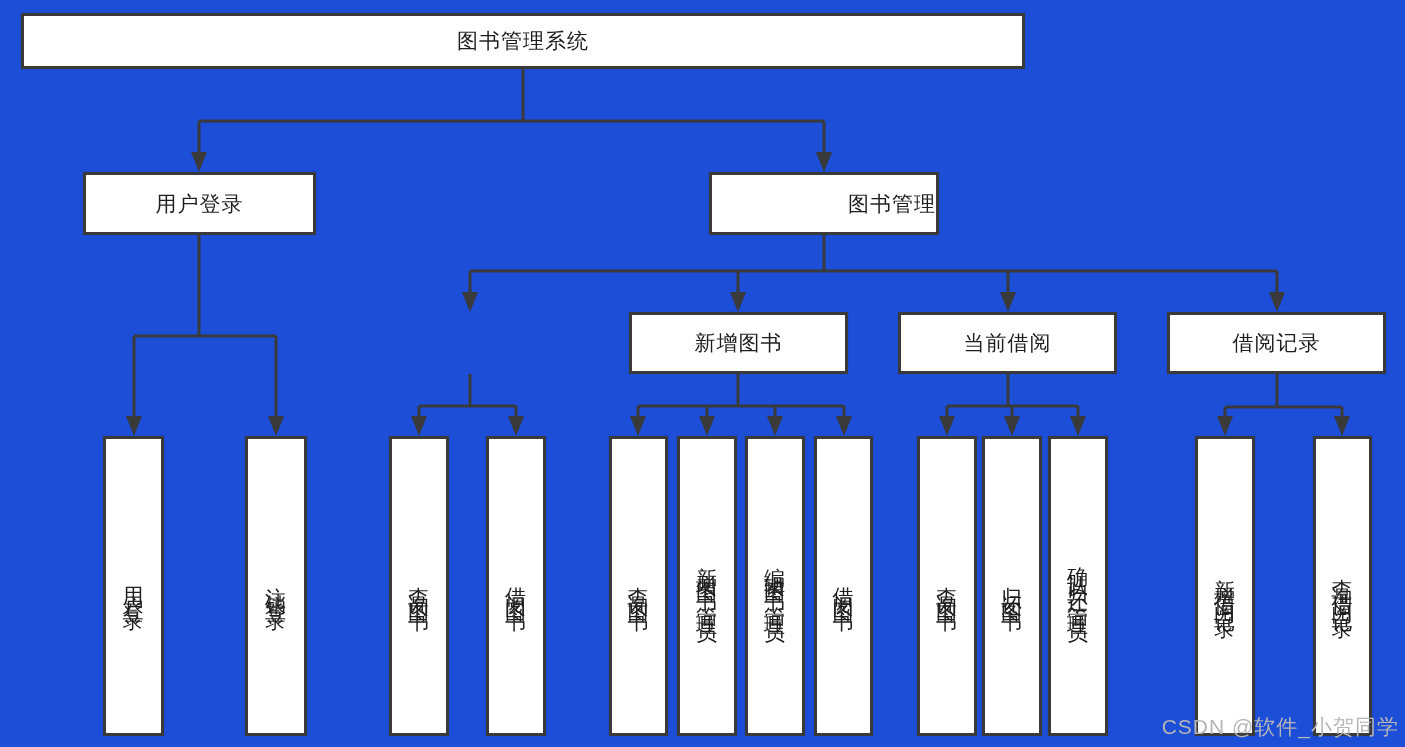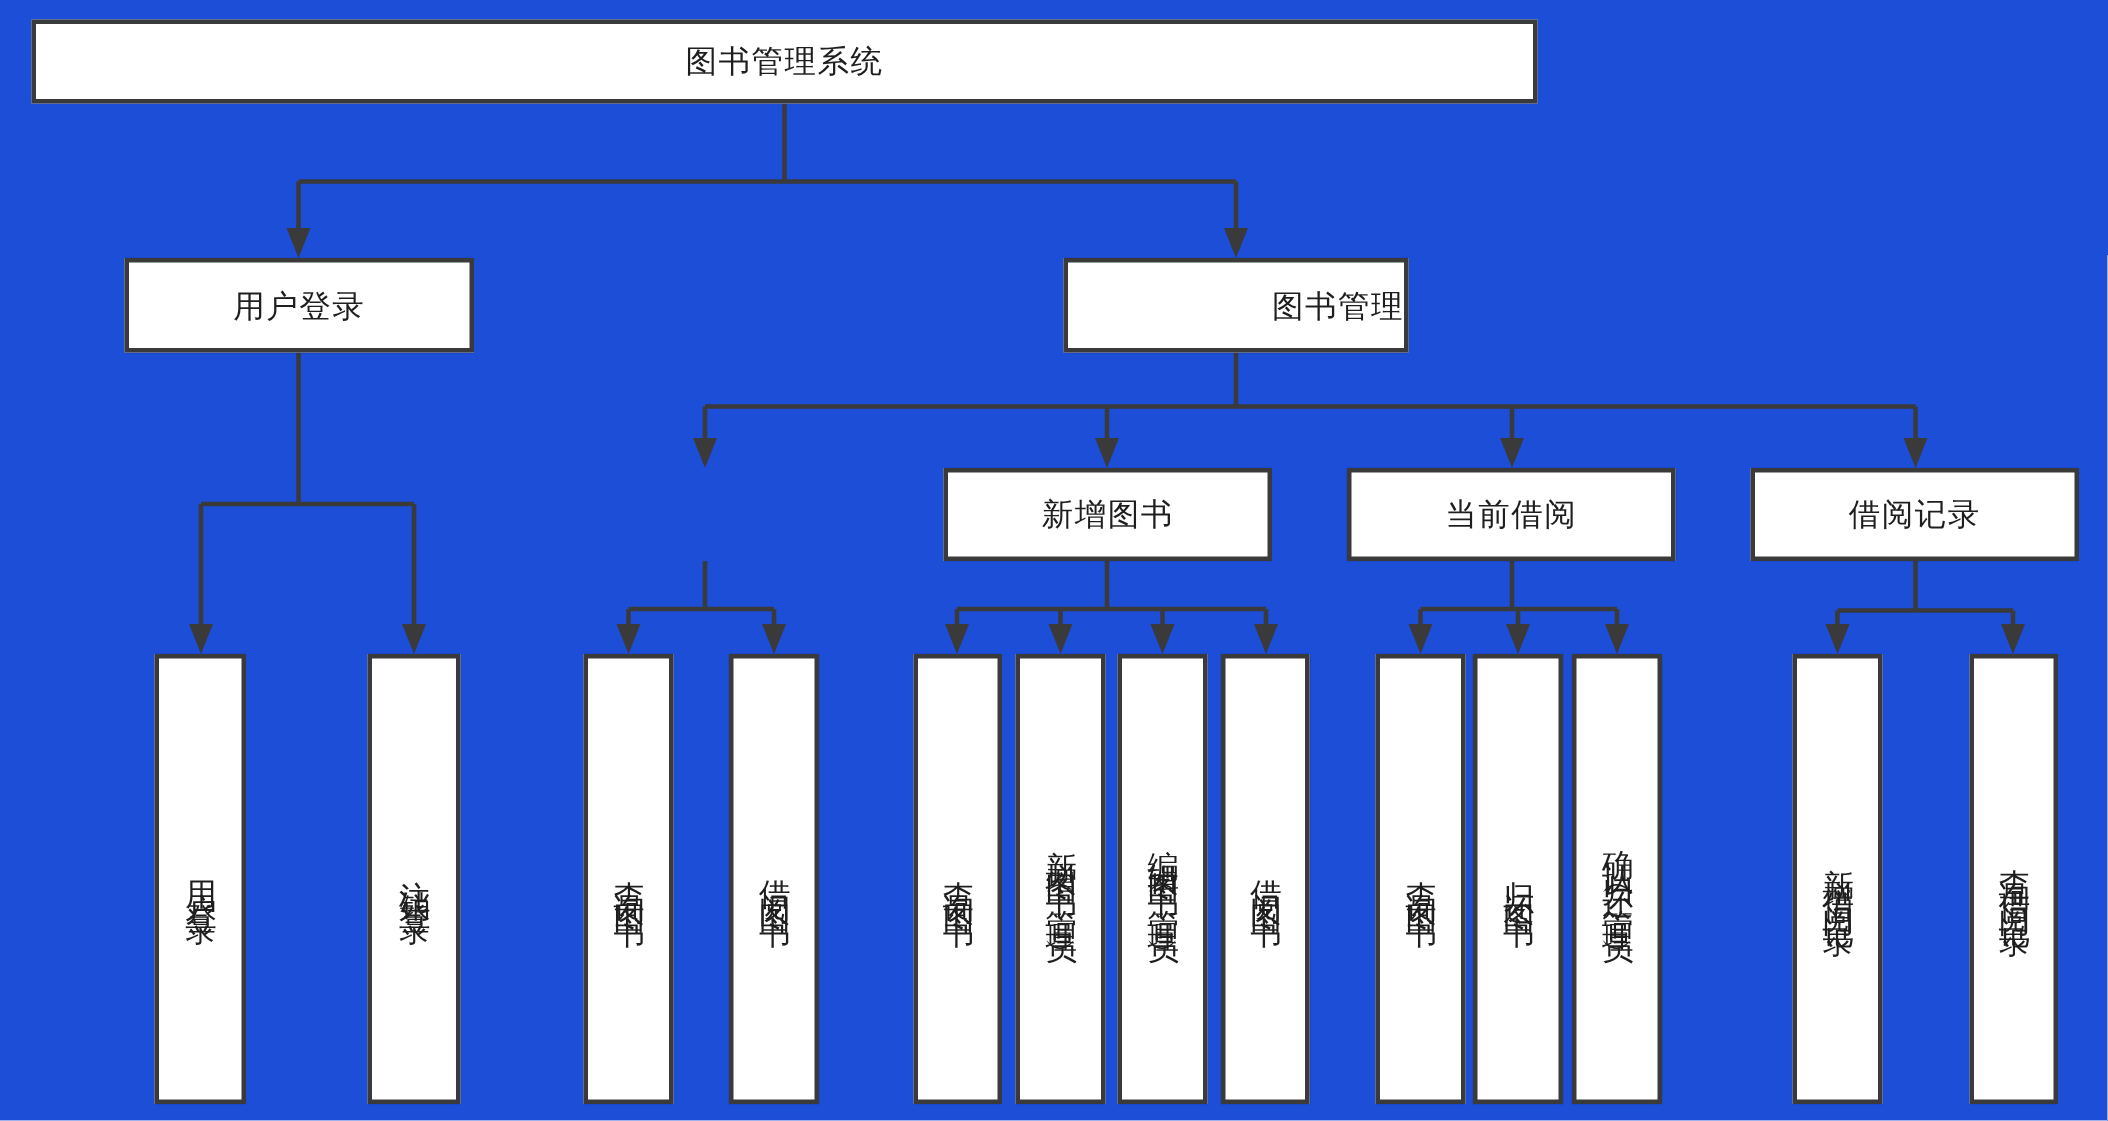--- a/index.html
+++ b/index.html
@@ -133,14 +133,15 @@
     <span class="vt">确认归还（管理员）</span>
   </div>
 
   <div class="box leaf" style="left:1195px;width:60px;">
     <span class="vt">新增借阅记录</span>
   </div>
   <div class="box leaf" style="left:1313px;width:59px;">
     <span class="vt">查询借阅记录</span>
   </div>
 
+  <div id="watermark">CSDN @软件_小贺同学</div>
 
 </div>
 
 </body></html>

